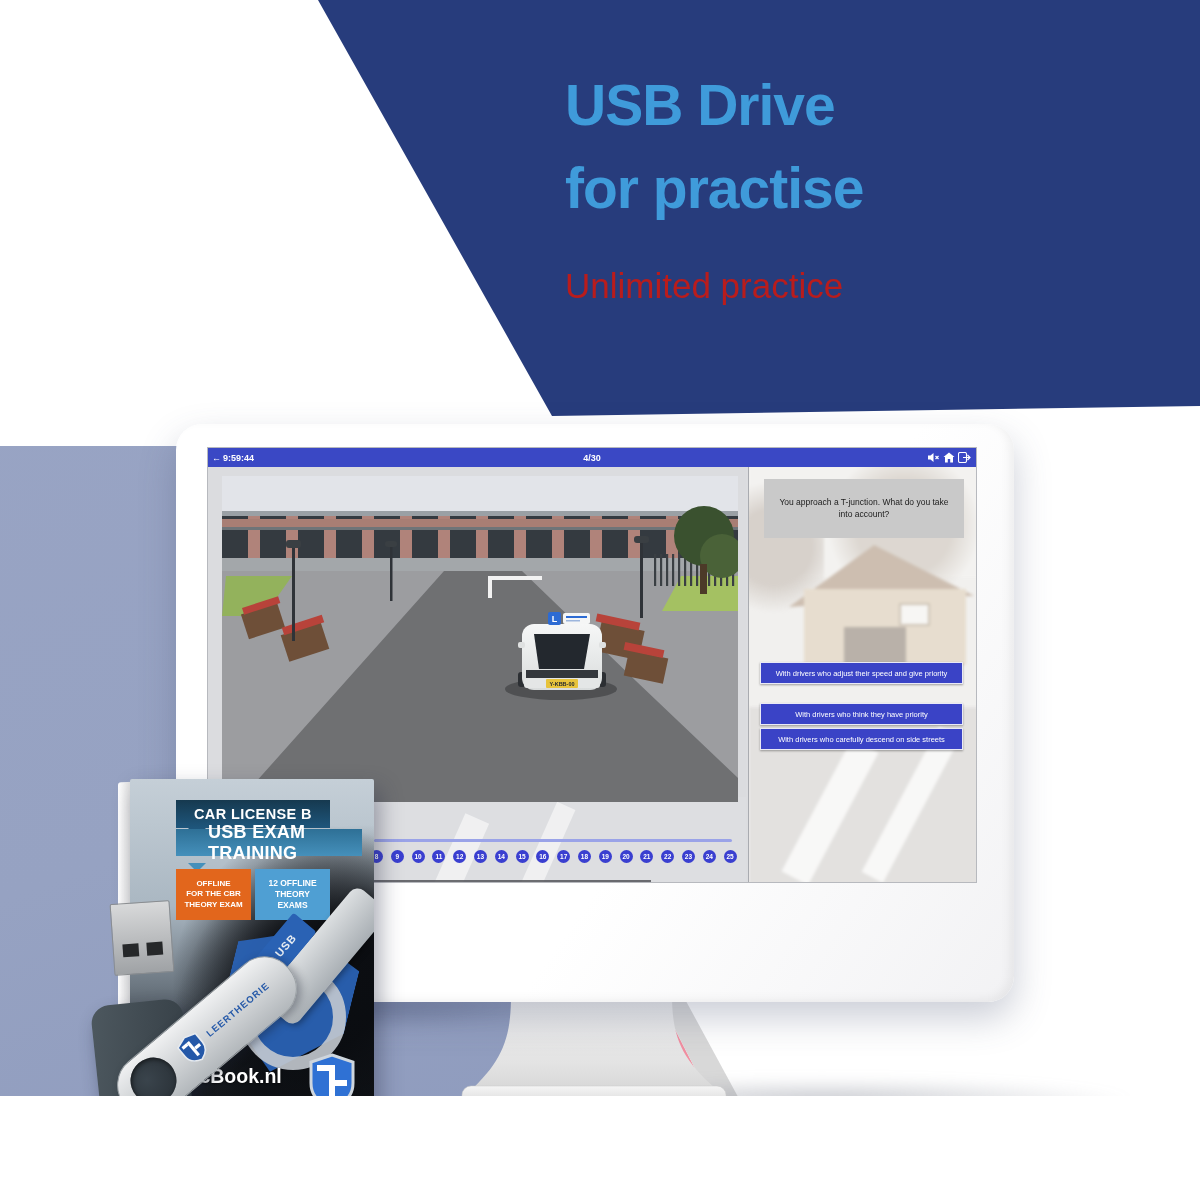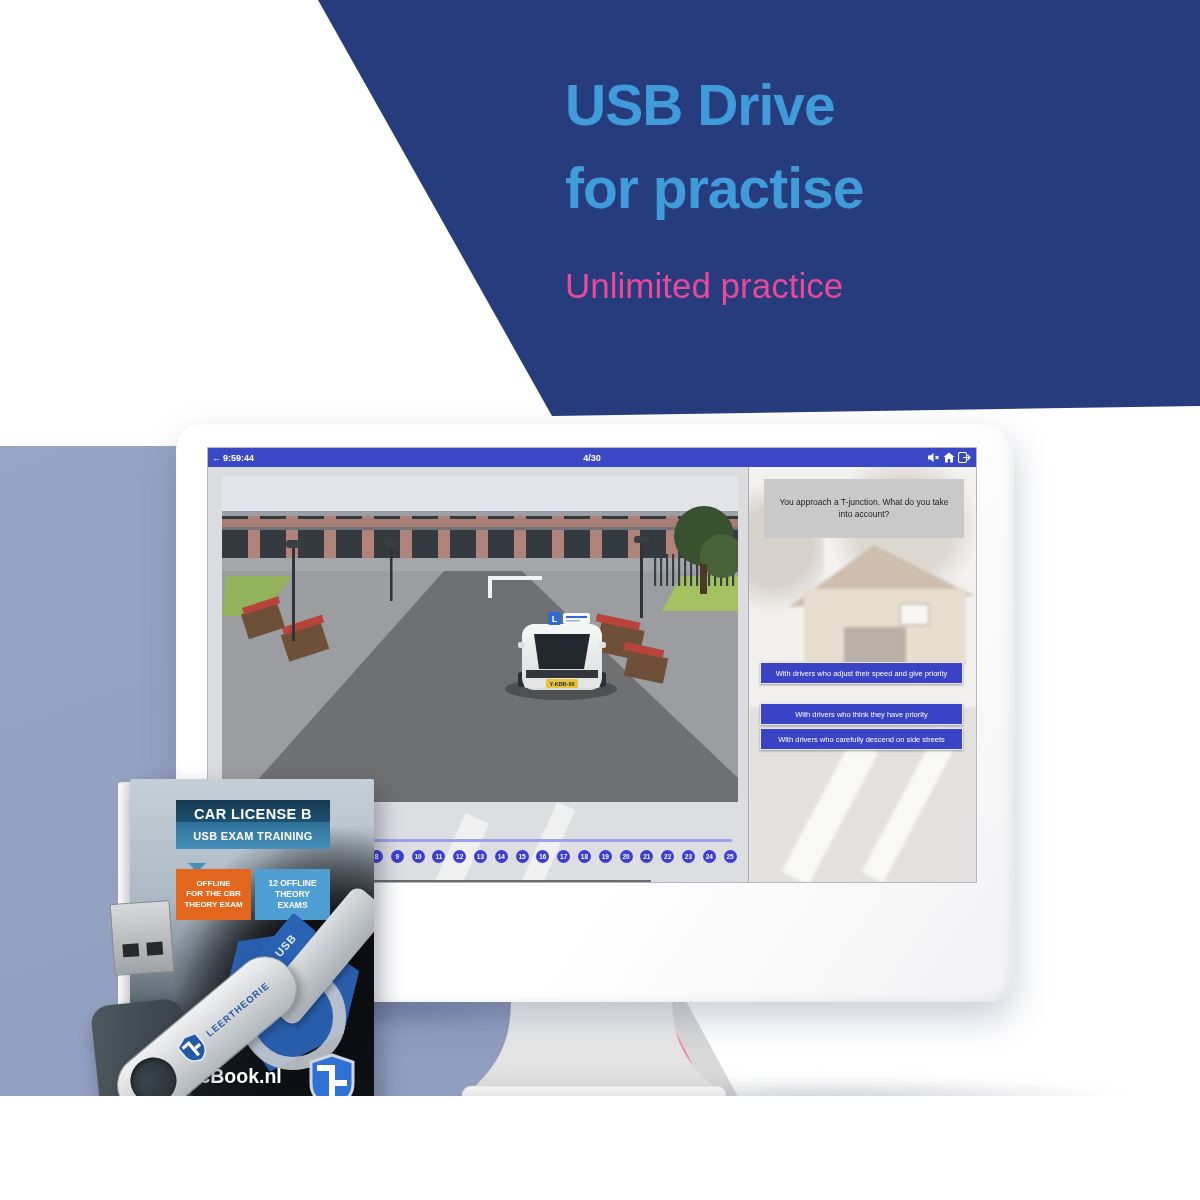--- a/index.html
+++ b/index.html
@@ -20,21 +20,21 @@
   .floor-shadow{left:690px;top:1078px;width:440px;height:46px;
     background:radial-gradient(ellipse at 30% 50%,rgba(110,115,130,.38),rgba(110,115,130,0) 72%);
     filter:blur(6px);}
   .mon-shadow-left{left:150px;top:995px;width:420px;height:34px;
     background:radial-gradient(ellipse at 50% 30%,rgba(50,60,95,.30),rgba(50,60,95,0) 70%);
     filter:blur(6px);}
 
   
   .headline{left:565px;top:64px;color:#3f9bda;font-size:57px;font-weight:700;
     letter-spacing:-1px;line-height:83px;}
-  .subtitle{left:565px;top:266px;color:#ec4899;font-size:35px;font-weight:400;letter-spacing:0;}
+  .subtitle{left:565px;top:266px;color:#b91c1c;font-size:35px;font-weight:400;letter-spacing:0;}
 
   
   .stand-svg{left:430px;top:993px;}
   .monitor{left:176px;top:424px;width:838px;height:578px;border-radius:26px;
     background:linear-gradient(125deg,#ffffff 60%,#f2f2f4 100%);
     box-shadow:0 16px 36px rgba(70,80,110,.28), inset -5px -3px 10px rgba(0,0,0,.05);}
   .screen{left:31px;top:23px;width:770px;height:436px;background:#dcdde0;
     border:1px solid #b7b9be;box-sizing:border-box;overflow:hidden;}
 
   
@@ -89,23 +89,23 @@
       radial-gradient(ellipse at 78% 62%, rgba(10,12,16,.92) 0 22%, rgba(10,12,16,0) 55%),
       radial-gradient(ellipse at 95% 90%, rgba(15,18,22,.9) 0 30%, rgba(15,18,22,0) 60%),
       linear-gradient(180deg,#c5cfd7 0%,#aab7c2 38%,#6c7781 62%,#23282e 85%,#14171b 100%);
     box-shadow:6px 10px 22px rgba(40,45,70,.4);overflow:hidden;}
   .bx-banner1{position:absolute;left:46px;top:21px;width:154px;height:28px;
     background:linear-gradient(180deg,#16394f,#1e567c);color:#fff;font-weight:700;
     font-size:14.5px;letter-spacing:.4px;display:flex;align-items:center;justify-content:center;}
   .bx-notch1{position:absolute;left:58px;top:49px;width:0;height:0;
     border-left:9px solid transparent;border-right:9px solid transparent;
     border-top:9px solid #1e567c;}
-  .bx-banner2{position:absolute;left:46px;top:43px;width:154px;height:27px;
+  .bx-banner2{position:absolute;left:46px;top:50px;width:154px;height:27px;
     background:linear-gradient(180deg,#2e7096,#4590bb);color:#fff;font-weight:700;
-    font-size:11px;letter-spacing:.3px;display:flex;align-items:center;justify-content:center;}
+    font-size:18px;letter-spacing:.3px;display:flex;align-items:center;justify-content:center;padding-left:32px;}
   .bx-notch2{position:absolute;left:58px;top:84px;width:0;height:0;
     border-left:9px solid transparent;border-right:9px solid transparent;
     border-top:9px solid #4590bb;}
   .bx-orange{position:absolute;left:46px;top:90px;width:75px;height:51px;background:#e2661c;
     color:#fff;font-weight:700;font-size:8px;line-height:10.5px;text-align:center;
     display:flex;flex-direction:column;align-items:center;justify-content:center;}
   .bx-blue{position:absolute;left:125px;top:90px;width:75px;height:51px;background:#4f9fd3;
     color:#fff;font-weight:700;font-size:8.5px;line-height:11px;text-align:center;
     display:flex;flex-direction:column;align-items:center;justify-content:center;}
   .illu-shield{position:absolute;left:95px;top:150px;width:125px;height:145px;background:#2a62b4;

